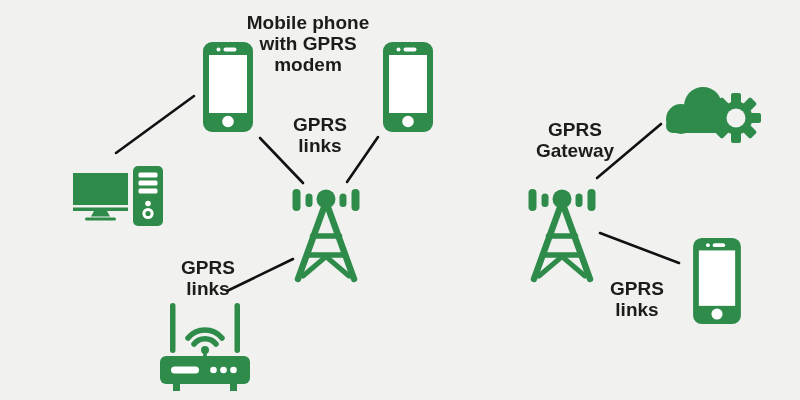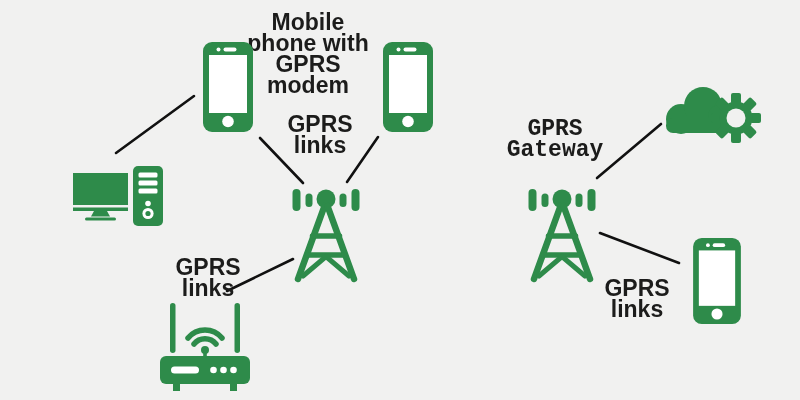--- a/index.html
+++ b/index.html
@@ -9,21 +9,21 @@
     font-family:"Liberation Sans", sans-serif;
   }
   #canvas{
     position:relative;width:800px;height:400px;
     background:#f1f1f0;overflow:hidden;
   }
   .label{
     position:absolute;
     color:#1c1c1b;
     font-weight:700;
-    font-size:23px;
+    font-size:19px;
     line-height:21px;
     text-align:center;
     white-space:normal;
   }
   .node{position:absolute;}
   .icon-green{fill:#2e8b4a;}
   .icon-white{fill:#ffffff;}
   .icon-bg{fill:#f1f1f0;}
   .tower-stroke{stroke:#2e8b4a;fill:none;stroke-linecap:round;}
   #links{position:absolute;left:0;top:0;}
@@ -43,21 +43,21 @@
     <line class="link-line" x1="600" y1="233" x2="679" y2="263"></line>
   </svg>
 
   <div class="label" style="left:242px;top:12px;width:132px;">Mobile phone with GPRS modem</div>
 
 
   <div class="label" style="left:270px;top:114px;width:100px;">GPRS links</div>
 
   <div class="label" style="left:158px;top:257px;width:100px;">GPRS links</div>
 
-  <div class="label" style="left:490px;top:119px;width:130px;font-family:Liberation Mono, monospace;">GPRS Gateway</div>
+  <div class="label" style="left:510px;top:119px;width:130px;">GPRS Gateway</div>
 
   <div class="label" style="left:587px;top:278px;width:100px;">GPRS links</div>
 
   <div class="node" style="left:73px;top:166px;">
     <svg width="92" height="62" viewBox="0 0 92 62">
       <rect class="icon-green" x="0" y="7" width="55" height="32"></rect>
       <rect class="icon-green" x="0" y="41.5" width="55" height="3.5"></rect>
       <path class="icon-green" d="M21,45 L34,45 L37,50.5 L18,50.5 Z"></path>
       <rect class="icon-green" x="12" y="51.5" width="31" height="3" rx="1.5"></rect>
       <rect class="icon-green" x="60" y="0" width="30" height="60" rx="5"></rect>

